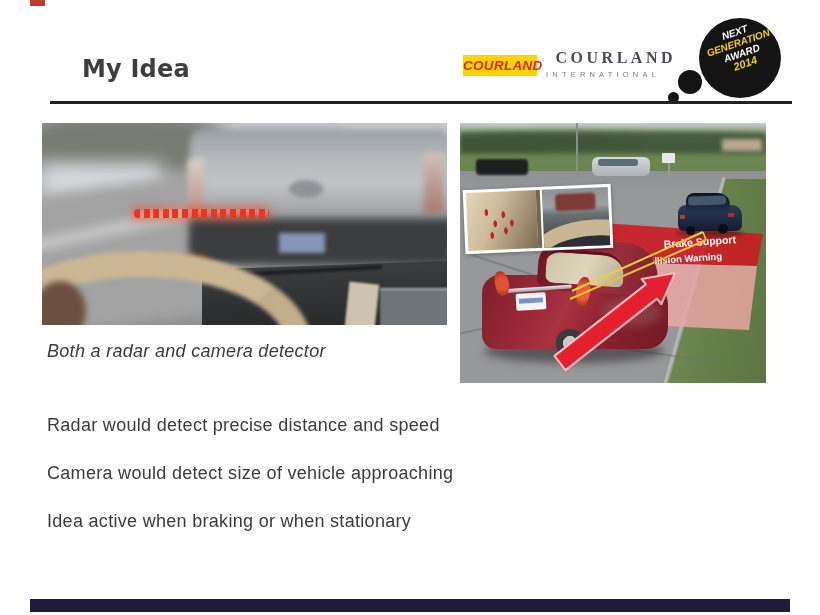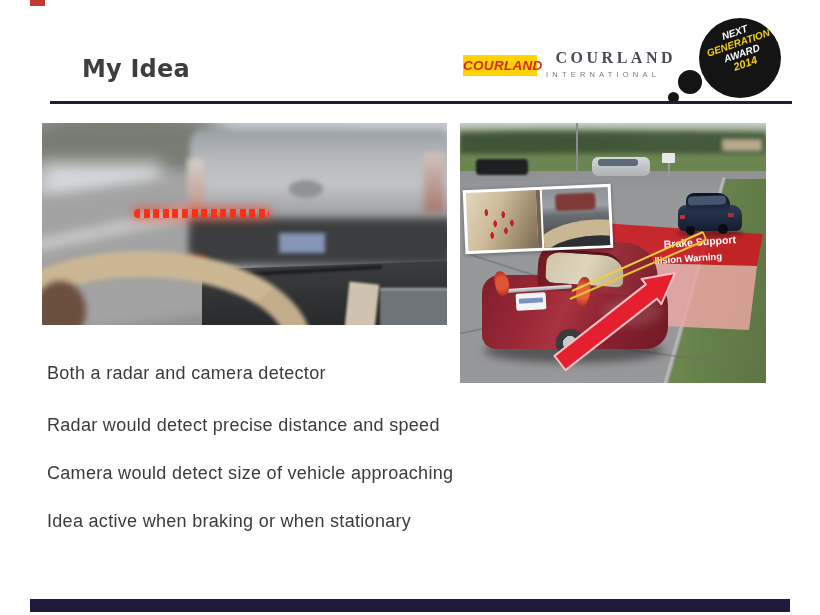--- a/index.html
+++ b/index.html
@@ -167,21 +167,21 @@
       background:linear-gradient(180deg,#8d9297 0%,#9aa0a5 30%,#6a6f74 45%,#3a3d42 100%); }
   .ir-car{ position:absolute; left:20%; top:8%; width:60%; height:30%; background:#7e3a34;
            border-radius:4px; filter:blur(1px); }
   .ir-arc-outer{ position:absolute; left:-8px; bottom:-26px; width:120px; height:52px;
                  border-radius:50%; background:#c9b693; }
   .ir-arc-inner{ position:absolute; left:0; bottom:-30px; width:104px; height:40px;
                  border-radius:50%; background:#2c2f34; }
 
   
   .bullet{ left:47px; font-size:18px; color:#3B3B3B; letter-spacing:0.3px; }
-  .bullet-1{ top:363px; } .bullet-2{ top:415px; } .bullet-3{ top:463px; } .bullet-4{ top:511px; }
+  .bullet-1{ top:341px;font-style:italic; } .bullet-2{ top:415px; } .bullet-3{ top:463px; } .bullet-4{ top:511px; }
 
   
   .footer-bar{ left:30px; top:599px; width:760px; height:13px; background:#201B3C; }
 </style>
 </head>
 <body>
 
 <div class="slide">
 
   <div class="abs red-tick"></div>

